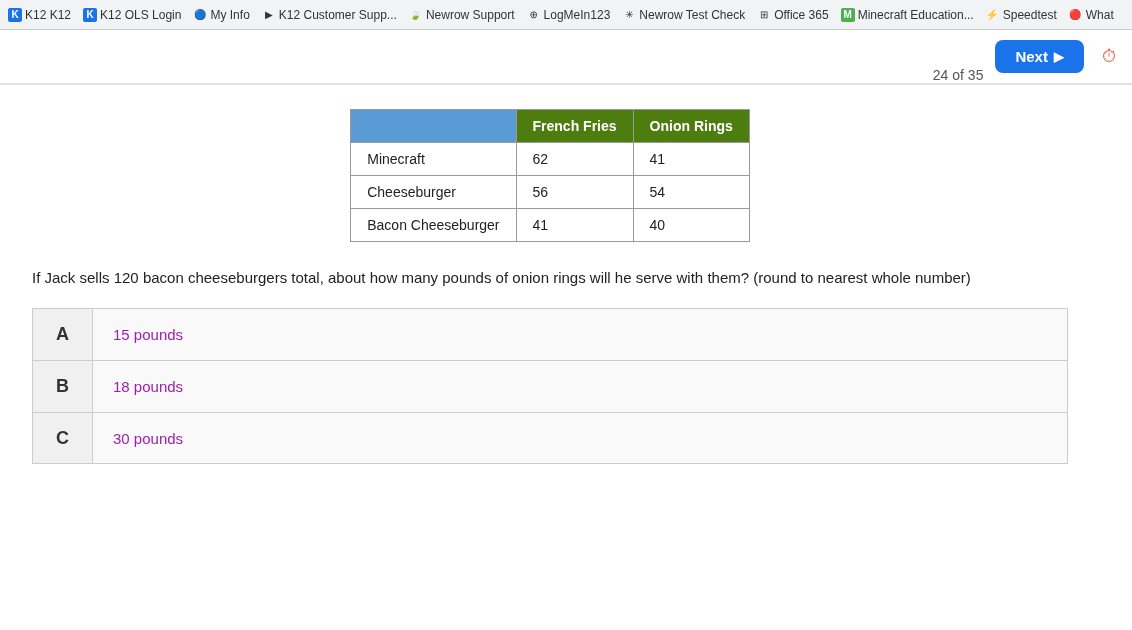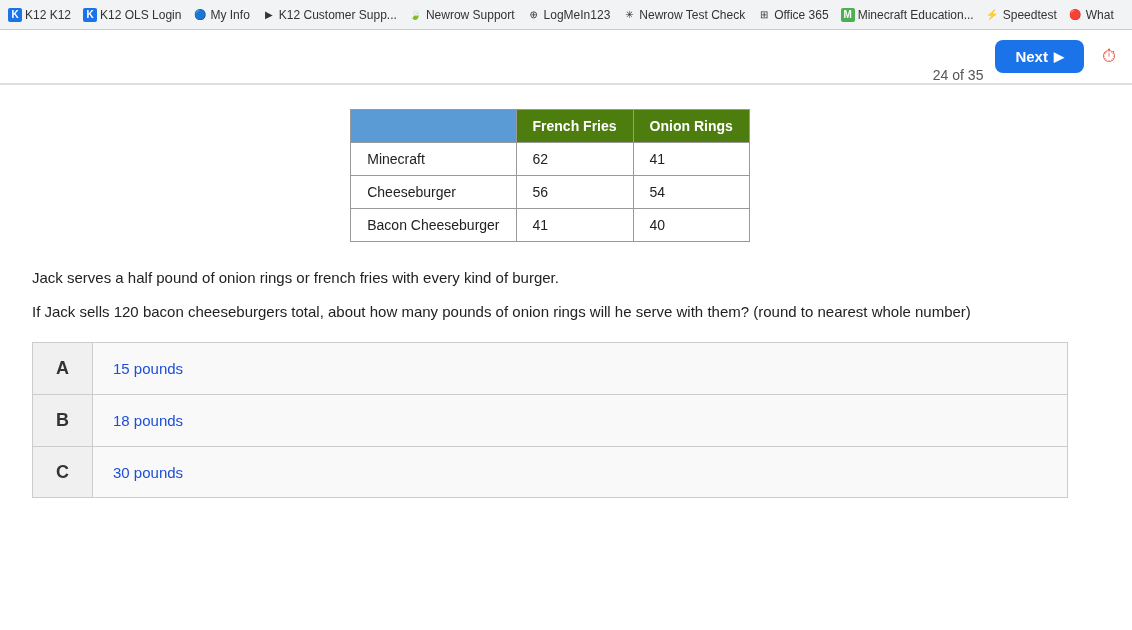--- a/index.html
+++ b/index.html
@@ -184,21 +184,21 @@
       font-weight: bold;
       color: #333;
       border-right: 1px solid #ccc;
       align-self: stretch;
       background: #f0f0f0;
     }
 
     .answer-text {
       padding: 12px 20px;
       font-size: 15px;
-      color: #1d4ed8;
+      color: #a21caf;
       flex: 1;
       background: #f9f9f9;
     }
   </style>
 </head>
 <body>
 
 <div class="bookmark-bar">
   <span class="bm-item">
     <span class="bm-icon" style="background:#1a73e8;color:#fff;font-weight:bold;">K</span>
@@ -282,21 +282,20 @@
         <tr>
           <td>Bacon Cheeseburger</td>
           <td>41</td>
           <td>40</td>
         </tr>
       </tbody>
     </table>
   </div>
 
   <div class="question-text">
-    <p>Jack serves a half pound of onion rings or french fries with every kind of burger.</p>
     <p>If Jack sells 120 bacon cheeseburgers total, about how many pounds of onion rings will he serve with them? (round to nearest whole number)</p>
   </div>
 
   <div class="answer-choices">
     <div class="answer-option">
       <div class="answer-letter">A</div>
       <div class="answer-text">15 pounds</div>
     </div>
     <div class="answer-option">
       <div class="answer-letter">B</div>

